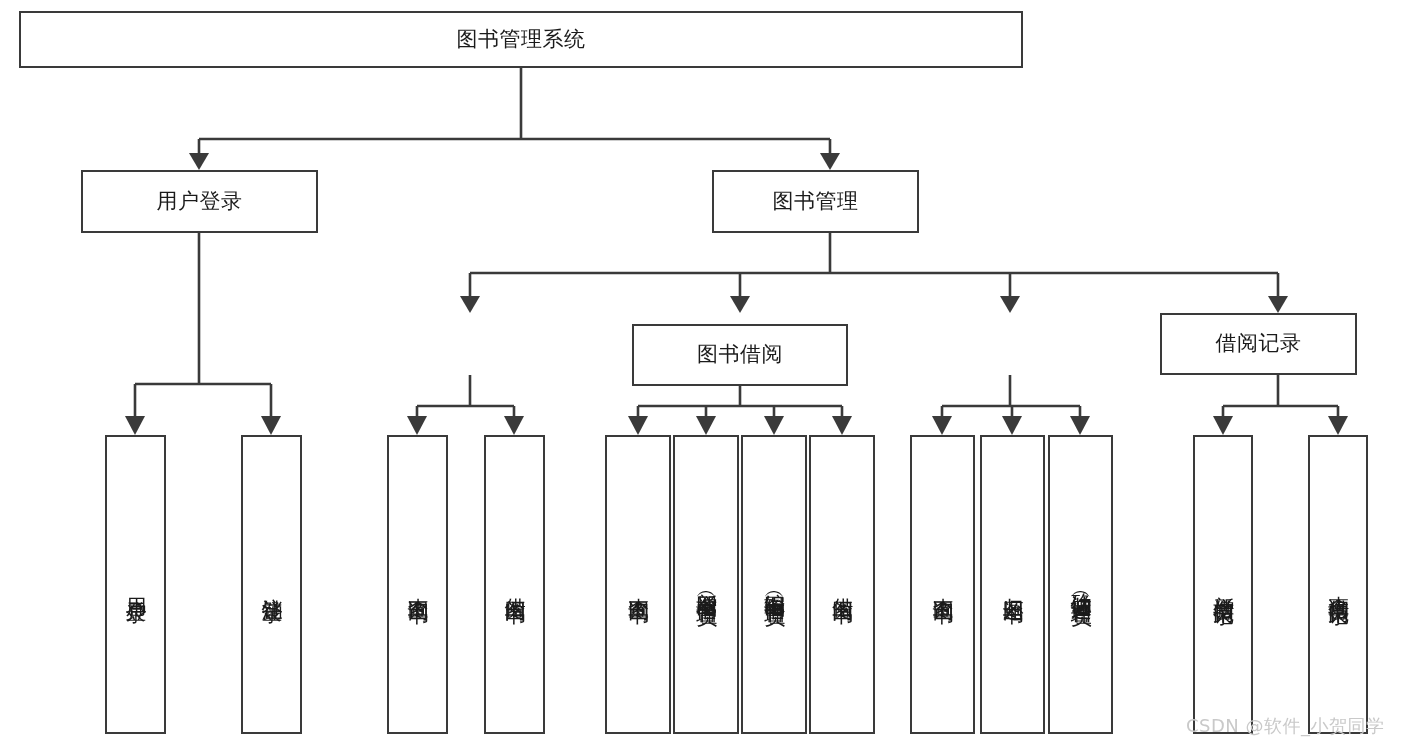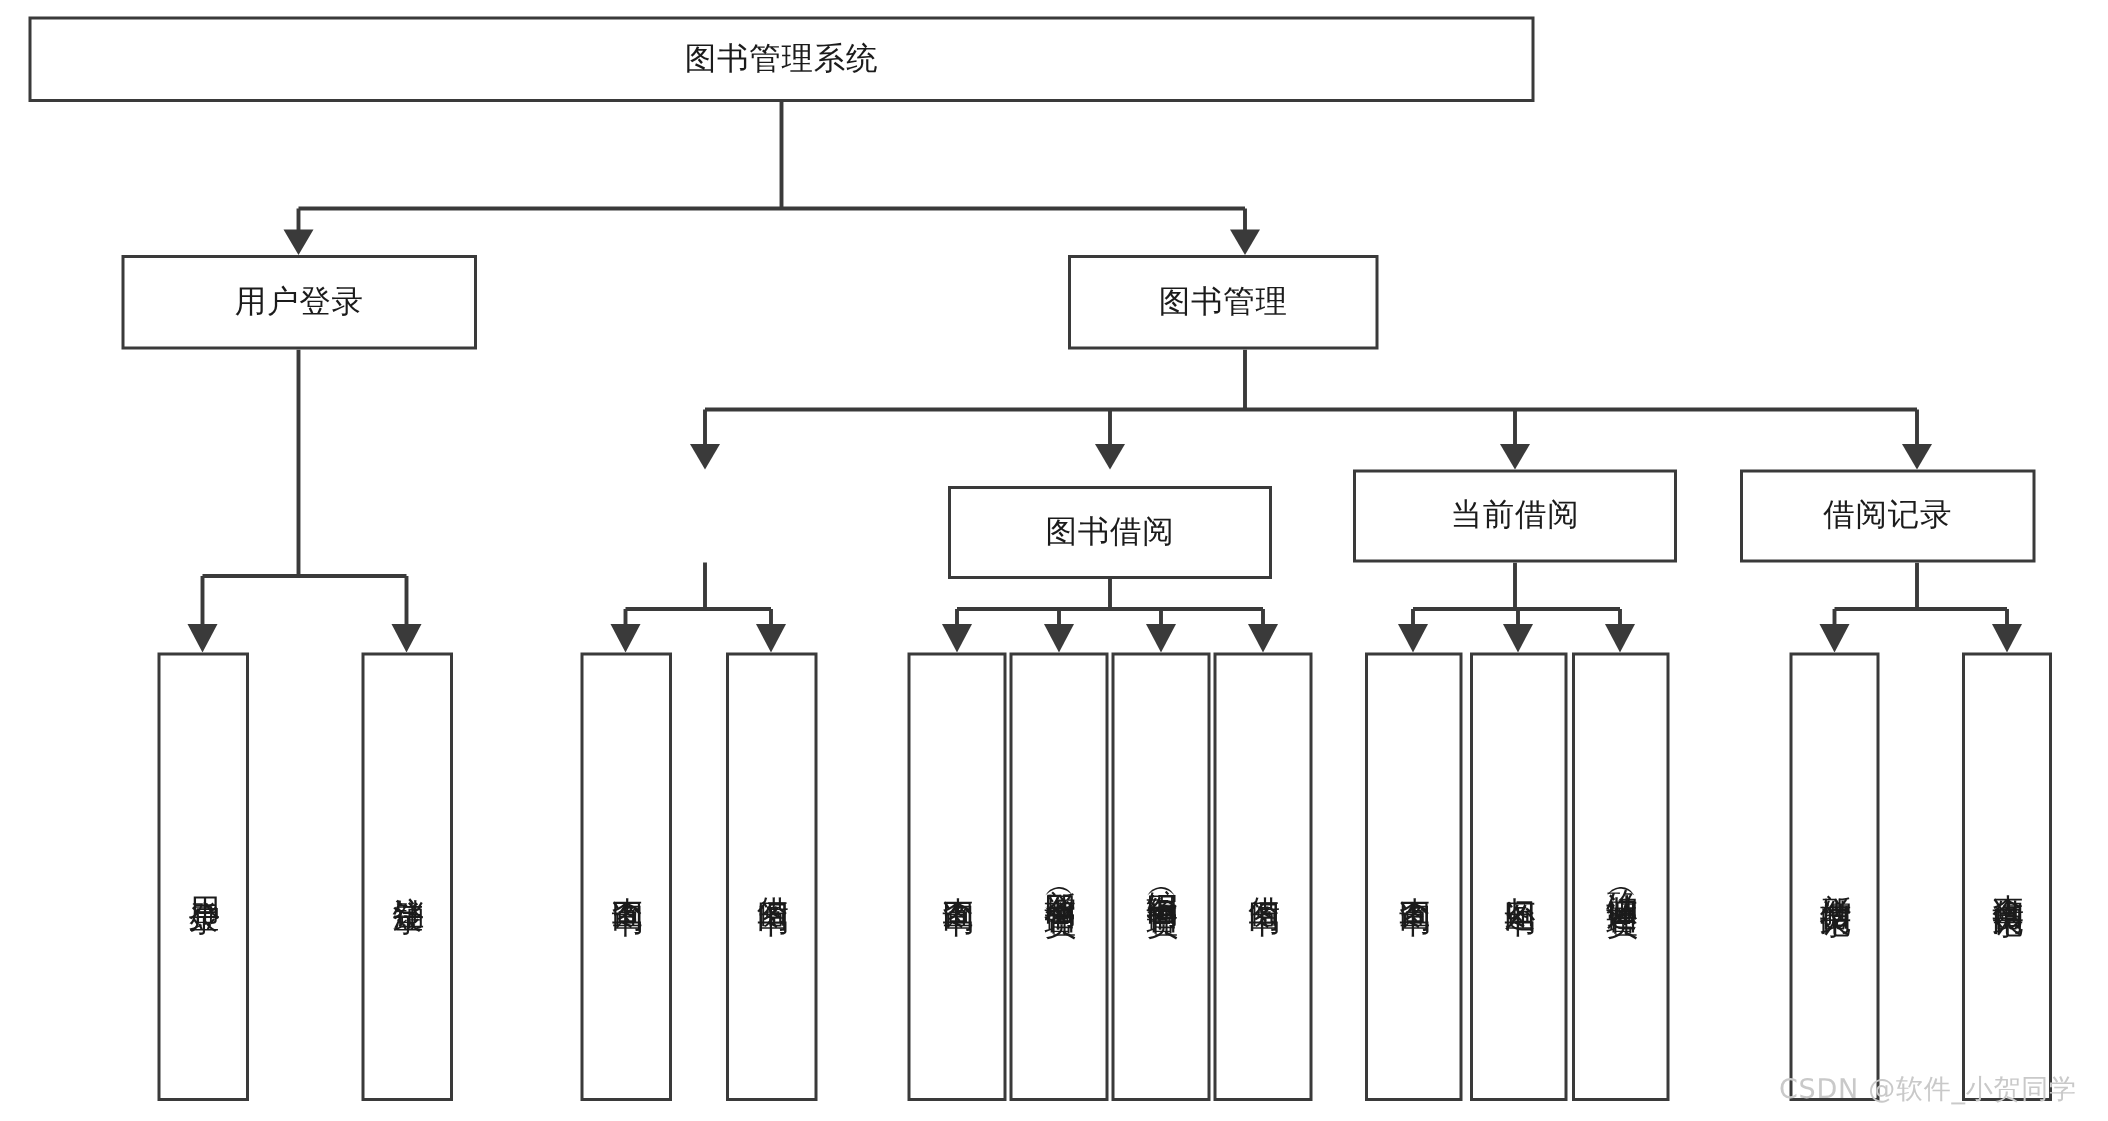--- a/index.html
+++ b/index.html
@@ -123,23 +123,20 @@
   <div class="node horiz" style="left:81px; top:170px; width:237px; height:63px;">
     <span>用户登录</span>
   </div>
   <div class="node horiz" style="left:712px; top:170px; width:207px; height:63px;">
     <span>图书管理</span>
   </div>
 
   <div class="node horiz" style="left:632px; top:313px; width:216px; height:62px;margin-top:11px;">
     <span>图书借阅</span>
   </div>
-  <div class="node horiz" style="left:902px; top:313px; width:216px; height:62px;">
-    <span>当前借阅</span>
-  </div>
   <div class="node horiz" style="left:1160px; top:313px; width:197px; height:62px;">
     <span>借阅记录</span>
   </div>
 
   <div class="node vert" style="left:105px; top:435px; width:61px; height:299px;">
     <span class="vlabel">用户登录</span>
   </div>
   <div class="node vert" style="left:241px; top:435px; width:61px; height:299px;">
     <span class="vlabel">注销登录</span>
   </div>

